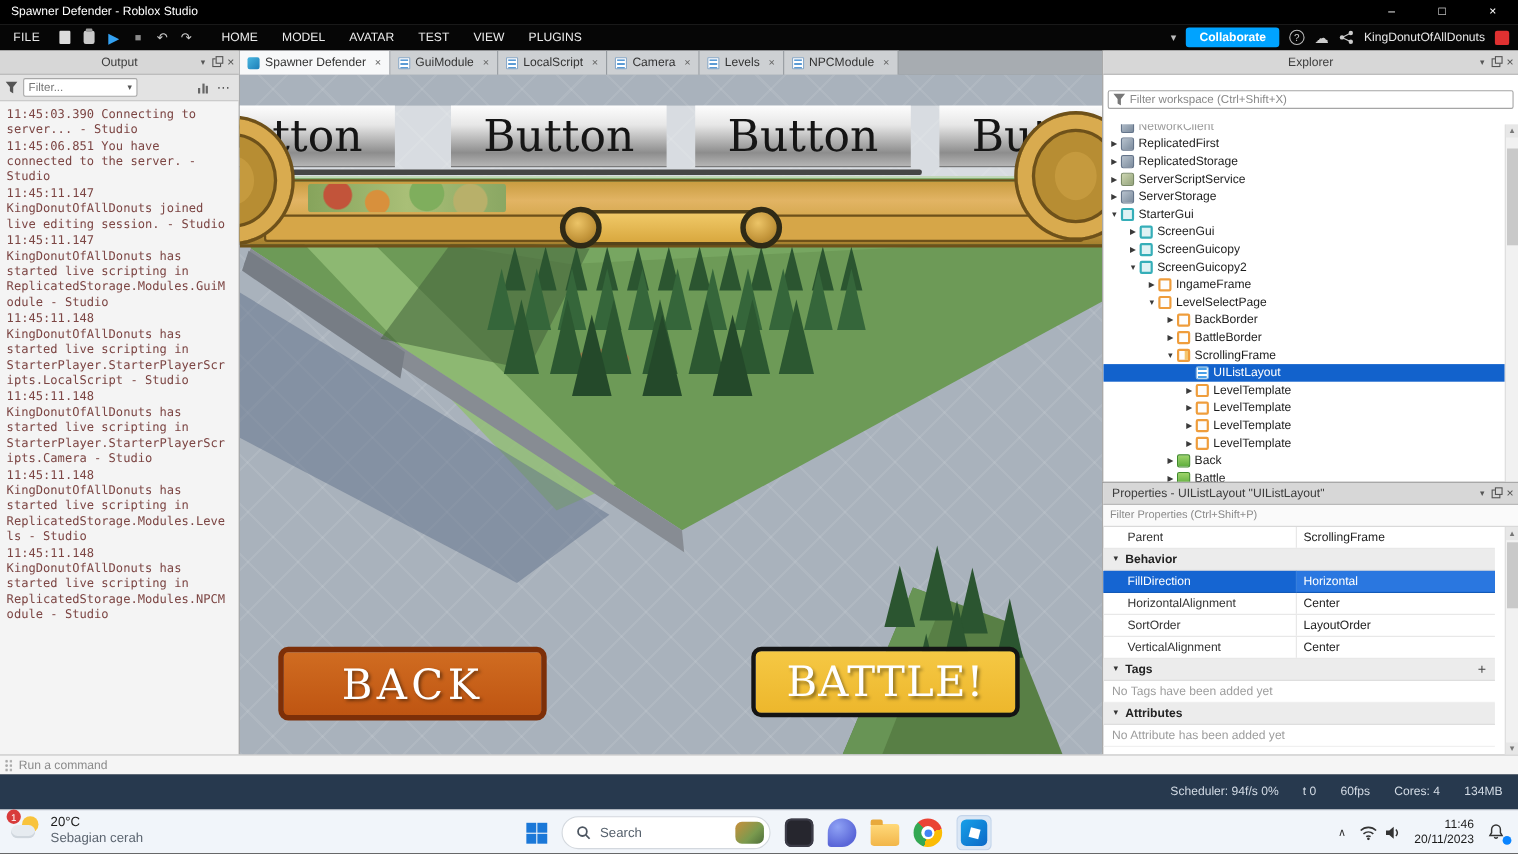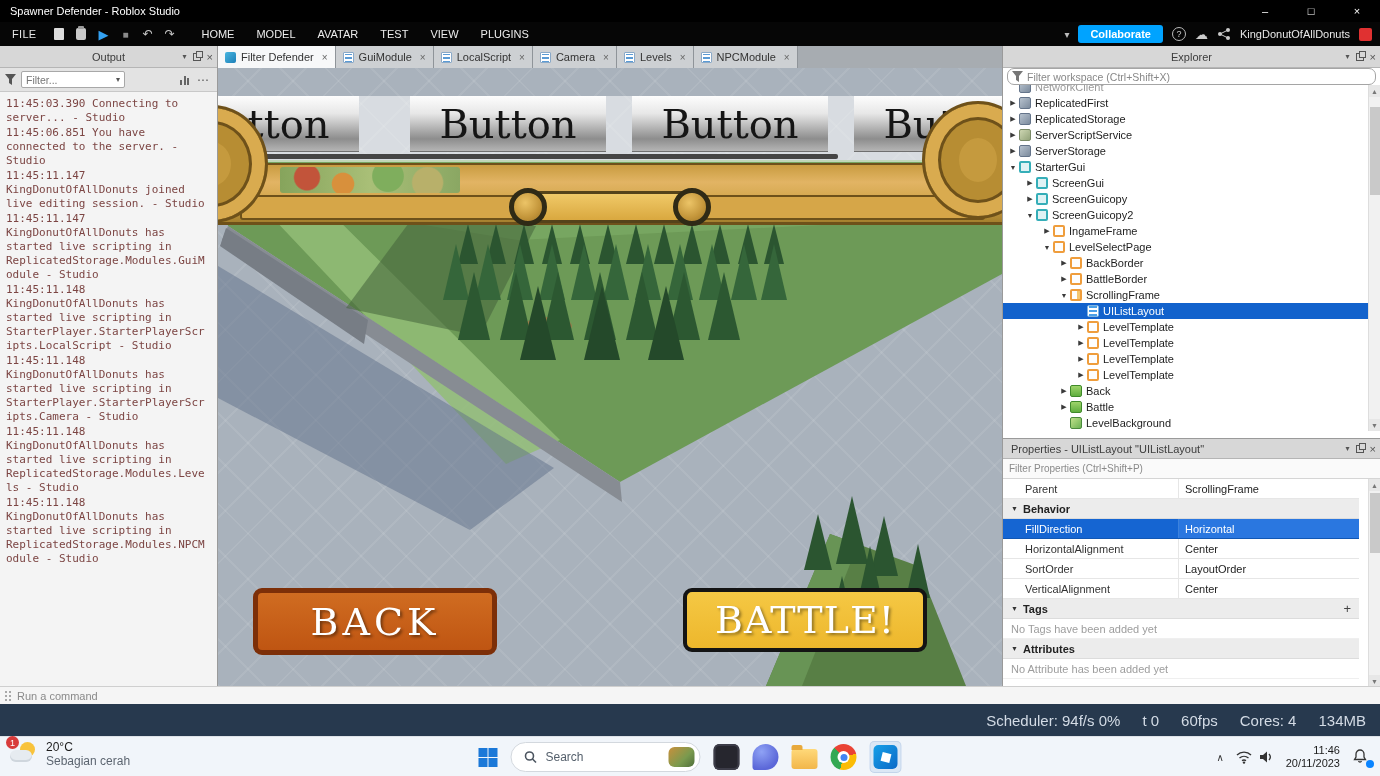--- a/index.html
+++ b/index.html
@@ -83,21 +83,21 @@
   .rodmid{position:absolute;left:310px;top:123px;width:164px;height:32px;background:linear-gradient(180deg,#f0c968,#d9a83f);border:3px solid #55431a;border-radius:4px}
   .knob{position:absolute;top:120px;width:38px;height:38px;border-radius:50%;border:5px solid #2f2a16;background:radial-gradient(circle at 40% 35%,#ecc467,#c3953a 60%,#9c7427)}
   .ring{position:absolute;width:112px;height:118px;border-radius:50%;background:#c59a3e;border:3px solid #6e511a;
     box-shadow:inset 0 0 0 13px #d9ab4f,inset 0 0 0 16px #6e511a,inset 0 0 0 34px #b78d33}
   .gamebtn{position:absolute;display:flex;align-items:center;justify-content:center;font-family:"DejaVu Serif",serif;color:#fff;border-radius:9px}
   .btn-back{left:35px;top:520px;width:244px;height:67px;background:linear-gradient(180deg,#d06c21,#bf5512);border:5px solid #7d2f08;font-size:38px;letter-spacing:4px;text-shadow:2px 2px 3px rgba(0,0,0,.45)}
   .btn-battle{left:465px;top:520px;width:244px;height:64px;background:linear-gradient(180deg,#f5c844,#edb72c);border:4px solid #141414;font-size:38px;letter-spacing:1px;text-shadow:2px 2px 3px rgba(0,0,0,.4)}
 
   
   .explorer{position:absolute;left:1002px;top:46px;width:378px;height:392px;background:#fff;border-left:1px solid #9a9a9a}
-  .exp-filter{margin:0 4px;height:17px;border:1px solid #a5a5a5;border-radius:7px;background:#fff;display:flex;align-items:center;gap:4px;padding:0 4px;font-size:10.5px;color:#888}
+  .exp-filter{margin:14px 4px;height:17px;border:1px solid #a5a5a5;border-radius:2px;background:#fff;display:flex;align-items:center;gap:4px;padding:0 4px;font-size:10.5px;color:#888}
   .tree{position:relative;height:346px;overflow:hidden;padding-right:12px}
   .trow{display:flex;align-items:center;height:16px;font-size:11px;color:#1d1d1d;white-space:nowrap}
   .trow.sel{background:#1262cc;color:#fff}
   .trow.fade{color:#9a9a9a;margin-top:-6px}
   .tarrow{width:12px;flex:none;text-align:center;font-size:7px;color:#3a3a3a}
   .trow.sel .tarrow{color:#fff}
   .ti{width:12px;height:12px;margin-right:4px;flex:none;border-radius:2px}
   .ti-box{background:linear-gradient(135deg,#b7c2ce,#7c8b9d);border:1px solid #64748a}
   .ti-svc{background:linear-gradient(135deg,#cdd6b2,#93a37a);border:1px solid #7a8a66}
   .ti-screen{background:#dff2f4;border:2px solid #35aeb8}
@@ -127,21 +127,21 @@
   .prow.sel .pval{color:#fff;background:#2a77e0}
   .psec{height:20px;background:#ececec;border-bottom:1px solid #dcdcdc;display:flex;align-items:center;font-size:11px;font-weight:bold;color:#222;padding-left:8px;gap:5px}
   .psec-arrow{font-size:7px;color:#333}
   .psec .plus{margin-left:auto;margin-right:8px;font-weight:normal;font-size:13px;color:#444}
   .pempty{height:20px;display:flex;align-items:center;padding-left:8px;font-size:11px;color:#9d9d9d;border-bottom:1px solid #efefef}
 
   
   .cmdbar{position:absolute;left:0;top:686px;width:1380px;height:18px;background:#f5f5f5;border-top:1px solid #cfcfcf;display:flex;align-items:center}
   .grip{width:7px;height:12px;margin:0 6px 0 4px;background-image:radial-gradient(circle,#a8a8a8 1px,rgba(0,0,0,0) 1.3px);background-size:4px 4px}
   .cmdtext{font-size:11px;color:#8a8a8a}
-  .statusbar{position:absolute;left:0;top:704px;width:1380px;height:32px;background:#27394e;display:flex;align-items:center;justify-content:flex-end;gap:22px;padding-right:14px;color:#d3dbe5;font-size:15px}
+  .statusbar{position:absolute;left:0;top:704px;width:1380px;height:32px;background:#27394e;display:flex;align-items:center;justify-content:flex-end;gap:22px;padding-right:14px;color:#d3dbe5;font-size:11px}
 
   
   .taskbar{position:absolute;left:0;top:736px;width:1380px;height:40px;background:#f1f5fa;border-top:1px solid #dde2e8}
   .weather{position:absolute;left:10px;top:3px;display:flex;align-items:center;gap:8px}
   .w-ic{position:relative;width:28px;height:28px}
   .w-sun{position:absolute;left:10px;top:2px;width:15px;height:15px;border-radius:50%;background:#f8c33c}
   .w-cloud{position:absolute;left:0;top:10px;width:22px;height:12px;border-radius:8px;background:#e6ebf0;box-shadow:inset 0 -2px 0 #cfd6dd}
   .w-badge{position:absolute;left:-4px;top:-4px;min-width:13px;height:13px;border-radius:7px;background:#d83b3b;color:#fff;font-size:9px;display:flex;align-items:center;justify-content:center;padding:0 3px}
   .w-temp{font-size:12px;color:#1c1c1c}
   .w-desc{font-size:12px;color:#5c6570}
@@ -254,21 +254,21 @@
       <div class="log">11:45:11.148 KingDonutOfAllDonuts has started live scripting in StarterPlayer.StarterPlayerScripts.LocalScript - Studio</div>
       <div class="log">11:45:11.148 KingDonutOfAllDonuts has started live scripting in StarterPlayer.StarterPlayerScripts.Camera - Studio</div>
       <div class="log">11:45:11.148 KingDonutOfAllDonuts has started live scripting in ReplicatedStorage.Modules.Levels - Studio</div>
       <div class="log">11:45:11.148 KingDonutOfAllDonuts has started live scripting in ReplicatedStorage.Modules.NPCModule - Studio</div>
     </div>
   </div>
 
   <div class="tabsbar">
     <div class="etab active">
       <span class="tabicon place"></span>
-      <span>Filter Defender</span>
+      <span>Spawner Defender</span>
       <span class="etab-close">×</span>
     </div>
     <div class="etab">
       <span class="tabicon script"></span>
       <span>GuiModule</span>
       <span class="etab-close">×</span>
     </div>
     <div class="etab">
       <span class="tabicon script"></span>
       <span>LocalScript</span>

